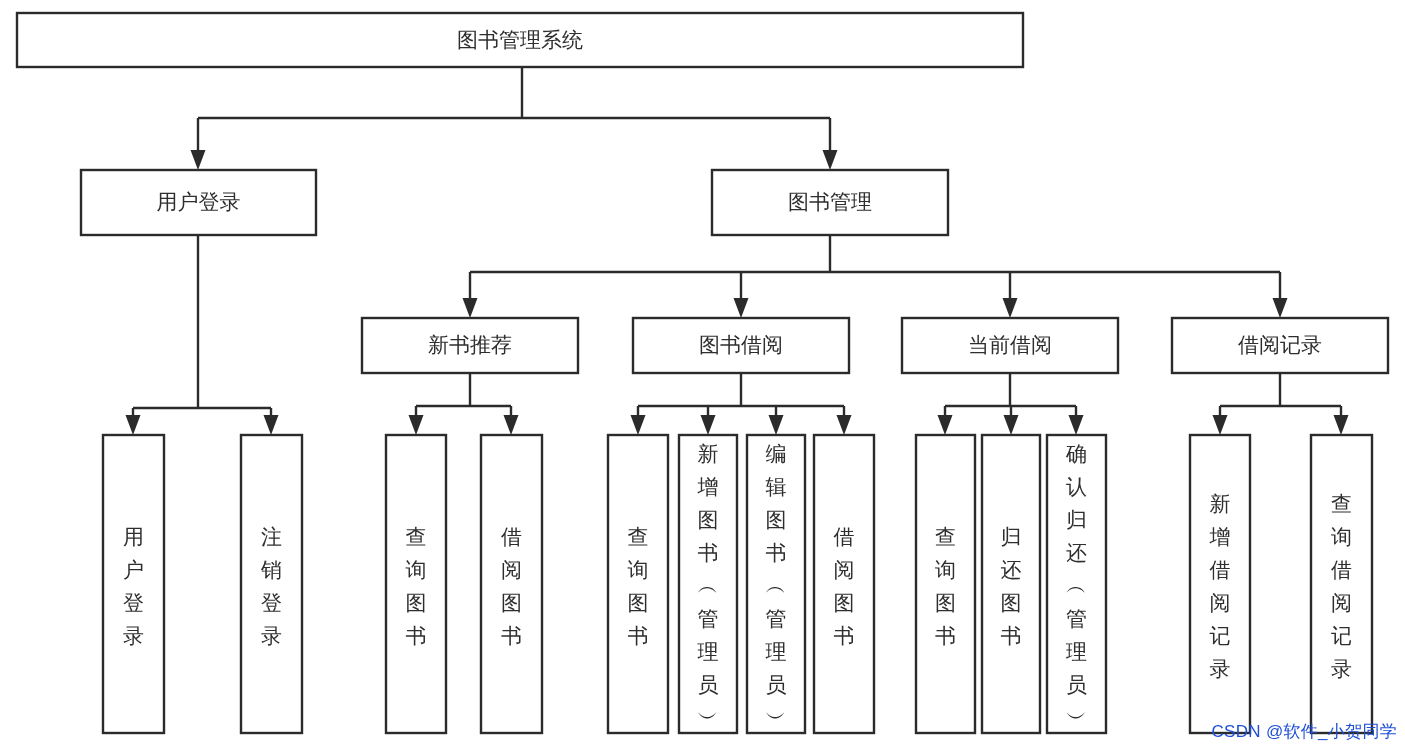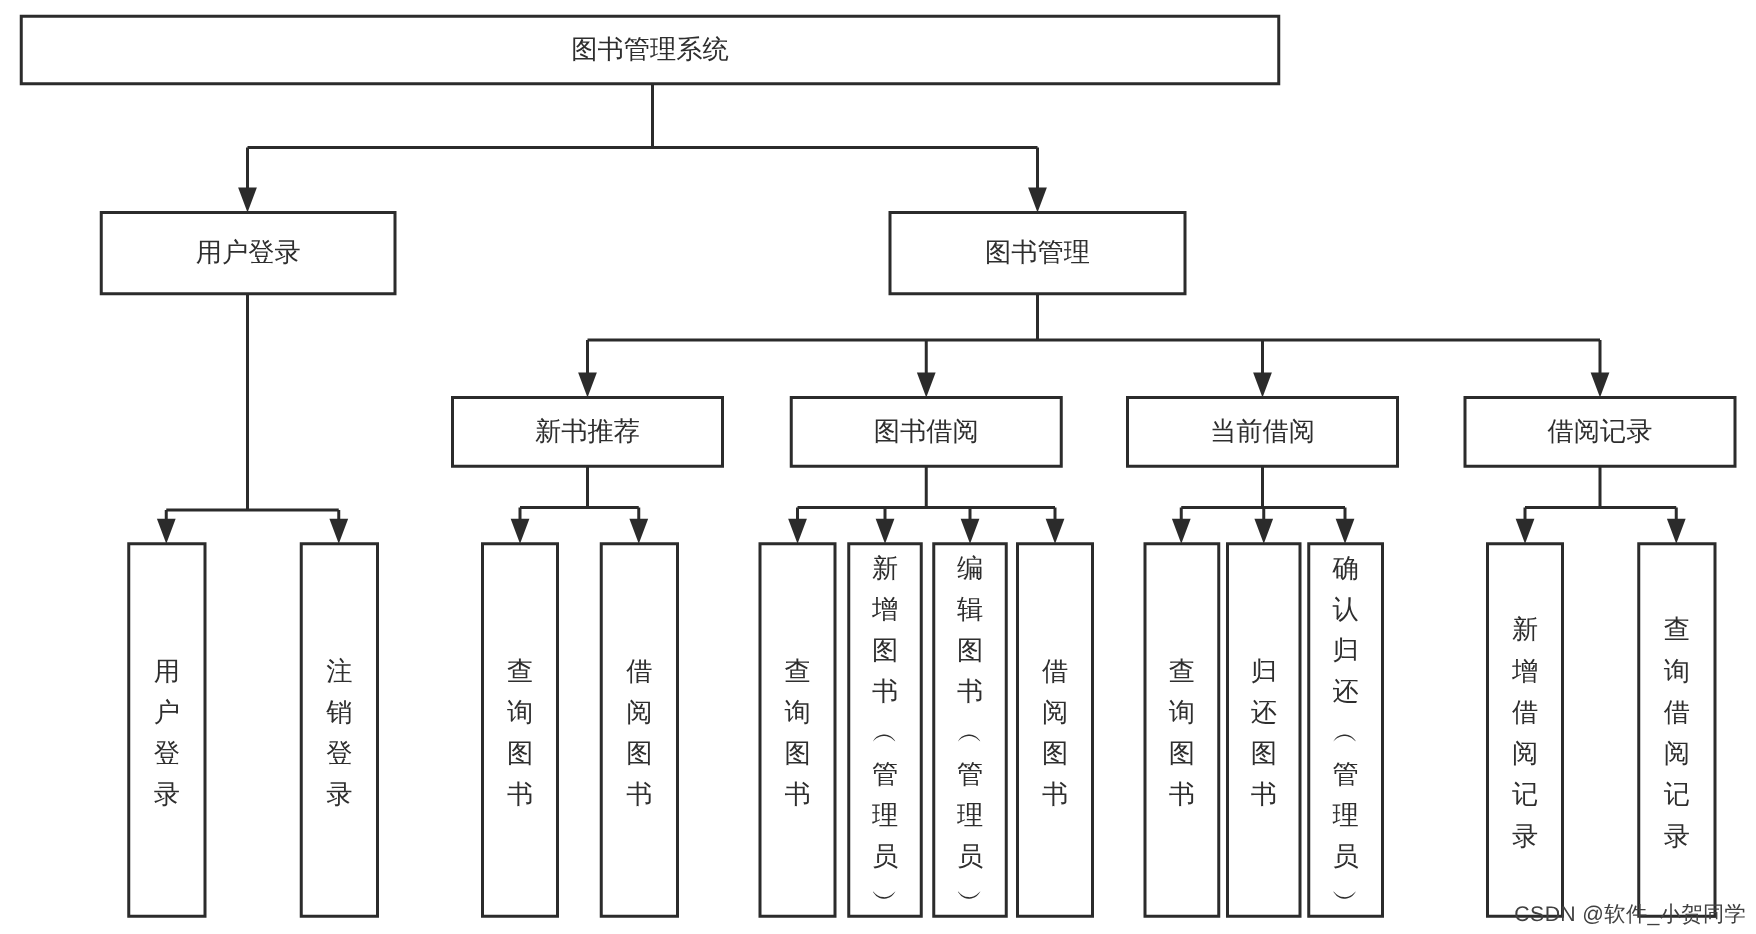--- a/index.html
+++ b/index.html
@@ -54,21 +54,21 @@
     font-size: 21px;
     fill: #2e2e2e;
     text-anchor: middle;
   }
   .watermark-text {
     position: absolute;
     right: 8px;
     bottom: 4px;
     font-family: "Liberation Sans", "DejaVu Sans", sans-serif;
     font-size: 17px;
-    color: #404040;
+    color: #1d4ed8;
     white-space: nowrap;
     letter-spacing: 0.3px;
     pointer-events: none;
   }
 </style>
 </head>
 <body>
 
 <div id="diagram-root">
   <svg class="diagram-svg" viewBox="0 0 1405 747">

